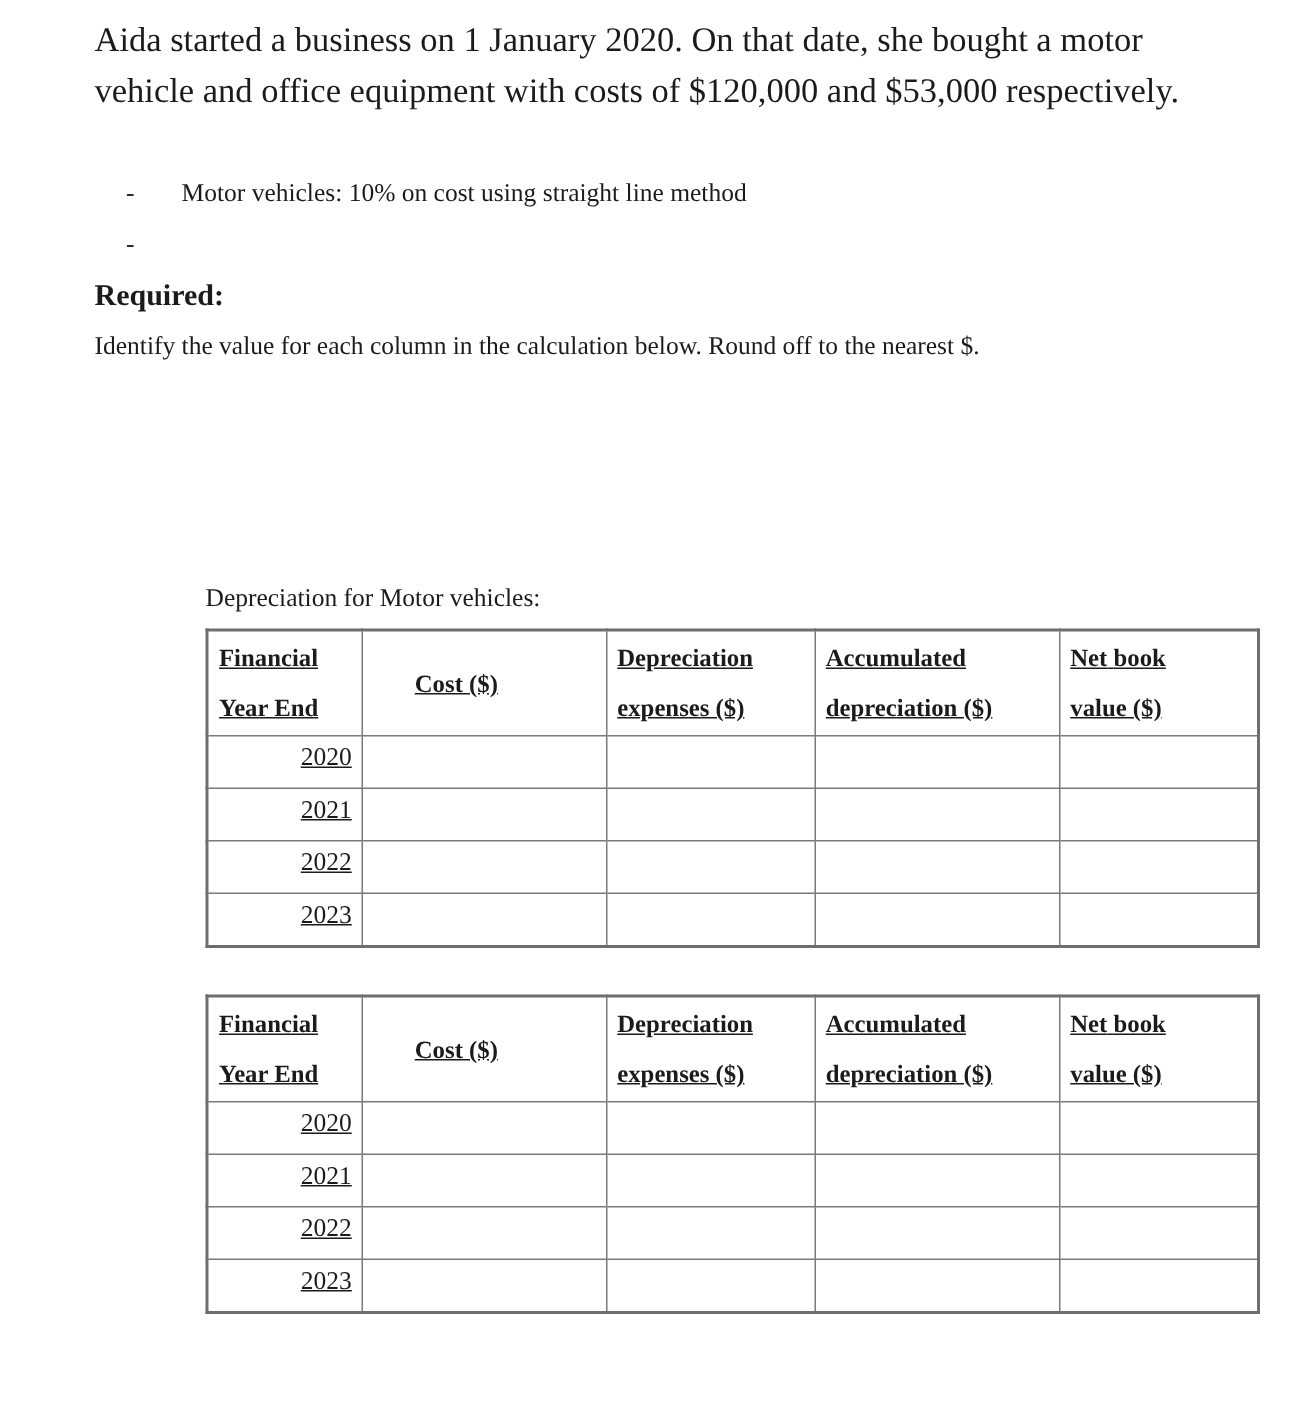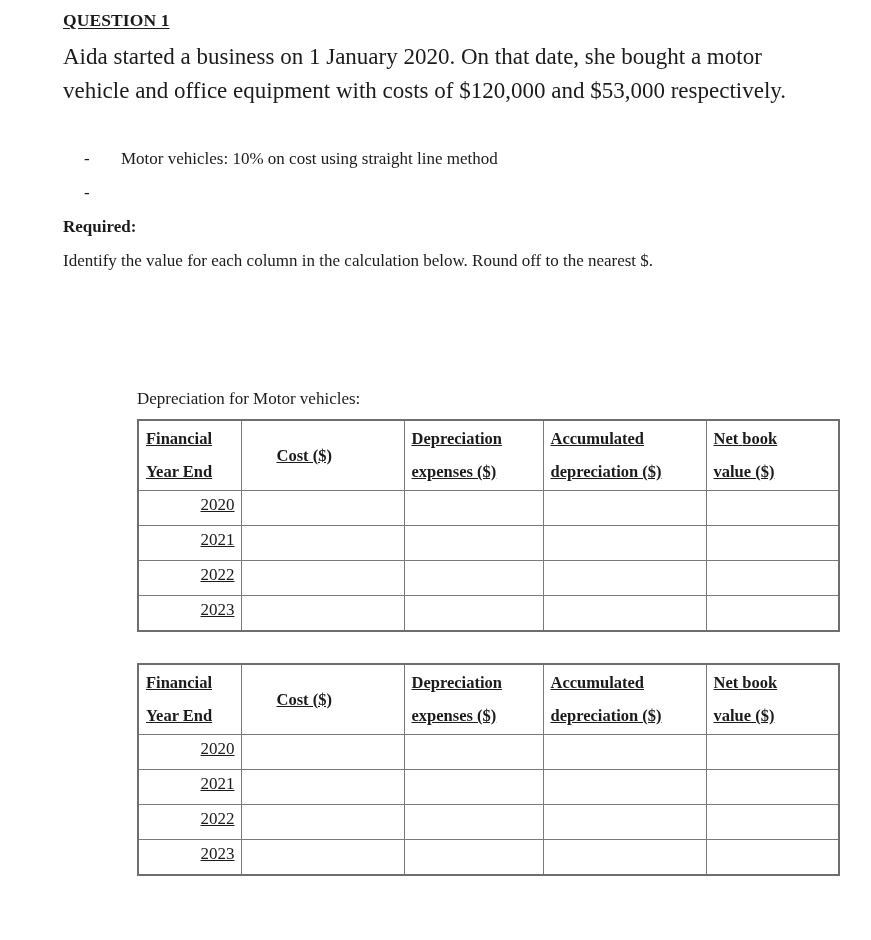--- a/index.html
+++ b/index.html
@@ -74,21 +74,21 @@
   }
   .dash-marker {
     position: absolute;
     left: 21px;
     top: 0;
     font-size: 17px;
     line-height: 34px;
   }
 
   .required-label {
-    font-size: 17px;
+    font-size: 20px;
     font-weight: bold;
     line-height: 34px;
     margin: 0;
   }
 
   
   .table-block {
     position: absolute;
     left: 97px;
     width: 764px;
@@ -167,21 +167,20 @@
     margin-left: 28px;
   }
 </style>
 </head>
 <body>
 
 <div class="page">
 
   <div class="doc-body">
 
-    <div class="q-heading">QUESTION 1</div>
 
     <p class="para">Aida started a business on 1 January 2020. On that date, she bought a motor vehicle and office equipment with costs of $120,000 and $53,000 respectively.</p>
 
     <div class="spacer-line"></div>
 
 
     <ul class="dash-list">
       <li class="dash-item">
         <span class="dash-marker">-</span>
         <span>Motor vehicles: 10% on cost using straight line method</span>

